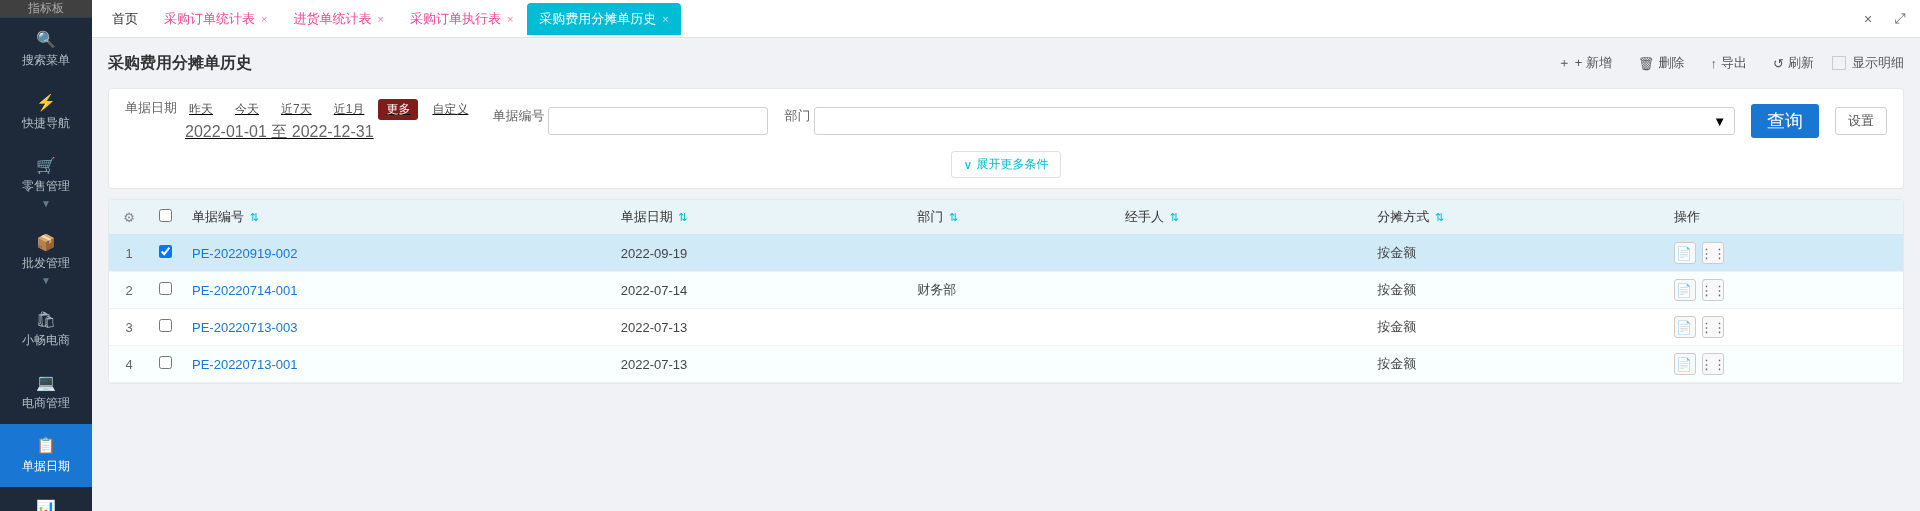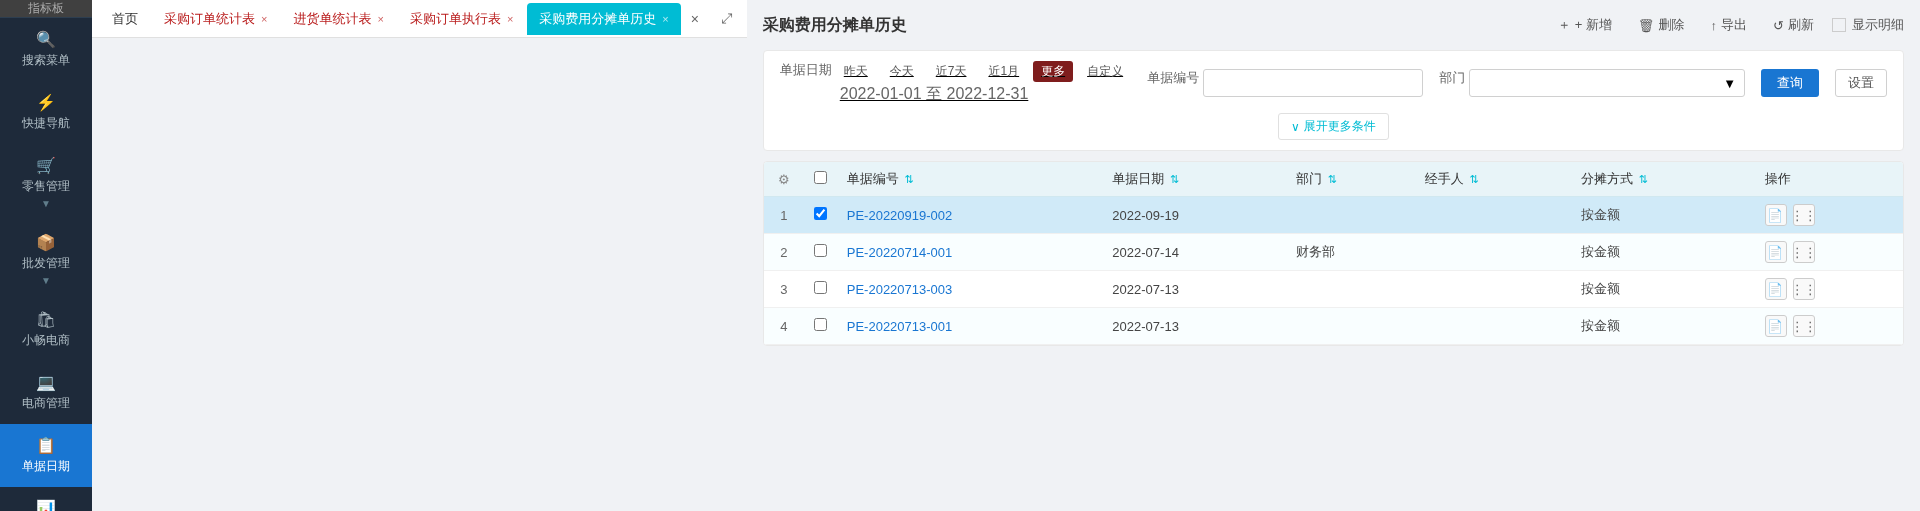--- a/index.html
+++ b/index.html
@@ -37,21 +37,21 @@
       gap: 3px;
     }
     .sidebar-item.active { background: #1976d2; color: #fff; }
     .sidebar-item .icon { font-size: 16px; }
     .sidebar-item .arrow { font-size: 10px; color: #607d8b; }
 
     
     .main {
       flex: 1;
       display: flex;
-      flex-direction: row;
+      flex-direction: column;
       background: #f0f2f5;
       overflow: hidden;
     }
 
     
     .tab-bar {
       background: #fff;
       display: flex;
       align-items: center;
       height: 38px;
@@ -60,21 +60,21 @@
       gap: 2px;
       flex-shrink: 0;
     }
     .tab {
       height: 32px;
       padding: 0 12px;
       display: flex;
       align-items: center;
       gap: 6px;
       font-size: 13px;
-      color: #b91c1c;
+      color: #ec4899;
       cursor: pointer;
       border-radius: 4px 4px 0 0;
       white-space: nowrap;
     }
     .tab.active {
       background: #00bcd4;
       color: #fff;
       border-radius: 4px 4px 0 0;
     }
     .tab .close-btn {
@@ -214,21 +214,21 @@
       align-items: center;
       justify-content: space-between;
       cursor: pointer;
     }
     .query-btn {
       background: #1976d2;
       color: #fff;
       border: none;
       border-radius: 3px;
       padding: 5px 16px;
-      font-size: 13px;
+      font-size: 18px;
       cursor: pointer;
     }
     .setting-btn {
       background: #fff;
       color: #555;
       border: 1px solid #d0d0d0;
       border-radius: 3px;
       padding: 4px 12px;
       font-size: 13px;
       cursor: pointer;

